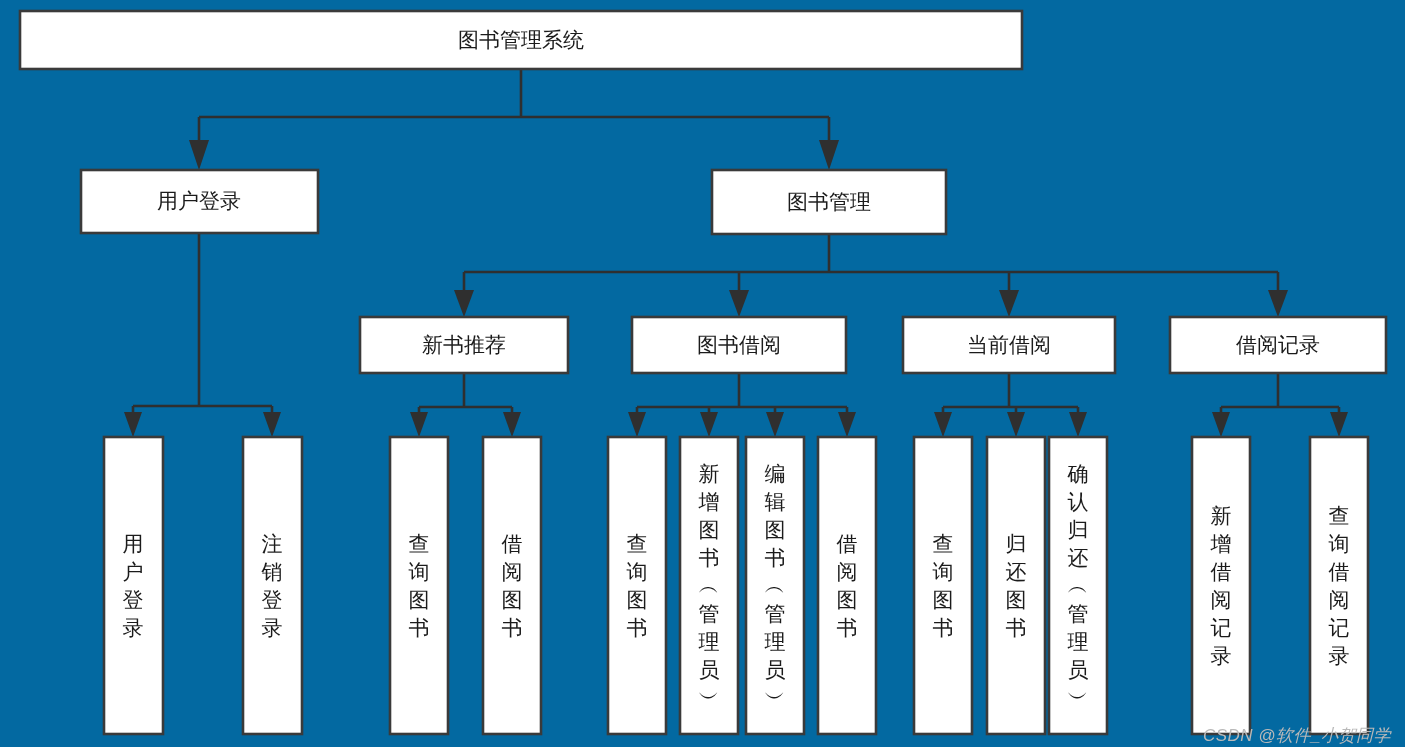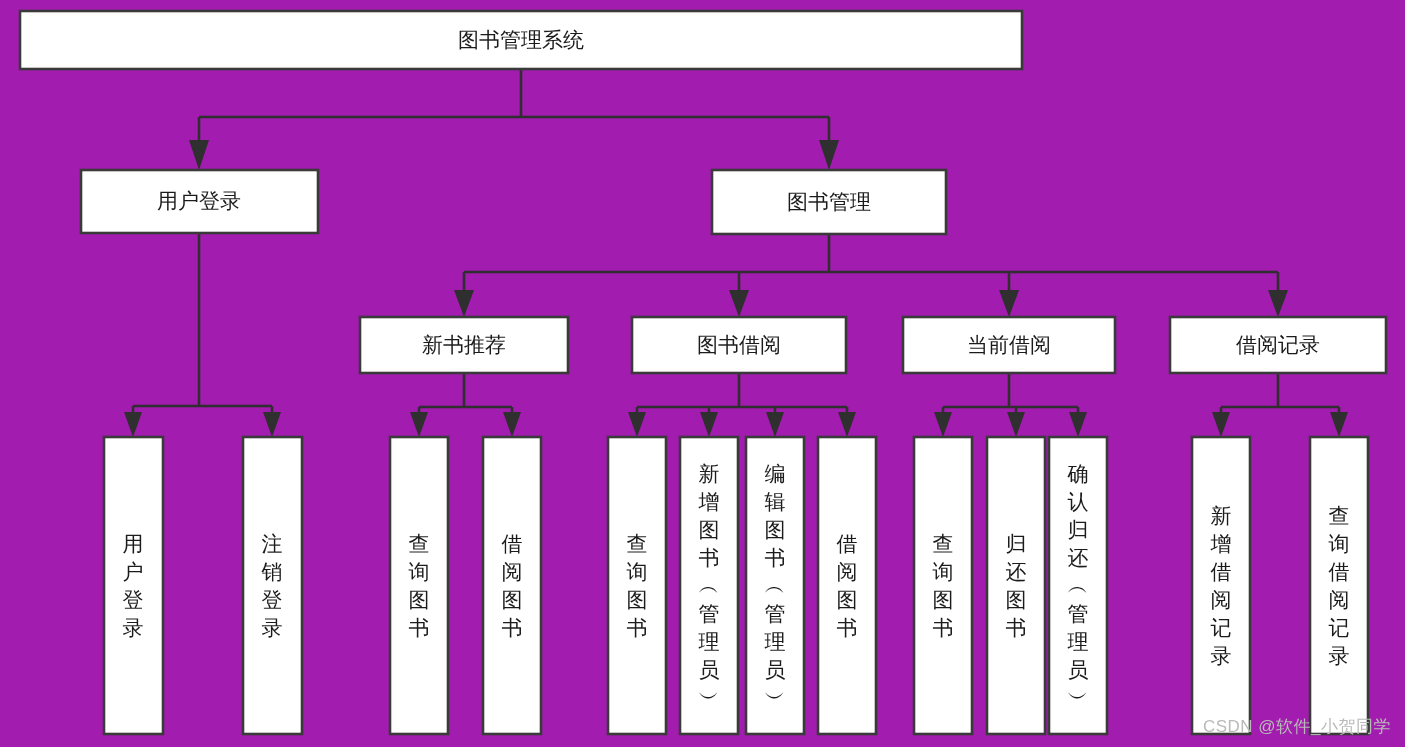--- a/index.html
+++ b/index.html
@@ -10,21 +10,21 @@
   body {
     width: 1405px;
     height: 747px;
     font-family: "Liberation Sans", "DejaVu Sans", sans-serif;
     overflow: hidden;
   }
   #diagram-root {
     position: relative;
     width: 1405px;
     height: 747px;
-    background: #a21caf;
+    background: #0369a1;
   }
   svg.diagram-canvas {
     position: absolute;
     left: 0;
     top: 0;
     width: 1405px;
     height: 747px;
   }
   .node-box {
     fill: #ffffff;
@@ -50,27 +50,28 @@
   }
   .node-label-v {
     font-family: "Liberation Sans", "DejaVu Sans", sans-serif;
     font-size: 21px;
     fill: #1b1b1b;
     text-anchor: middle;
   }
   .watermark-text {
     position: absolute;
     right: 14px;
-    bottom: 9px;
+    bottom: 0;
     font-family: "Liberation Sans", "DejaVu Sans", sans-serif;
     font-size: 17px;
     color: #b9b9b9;
     white-space: nowrap;
     letter-spacing: 0.5px;
     user-select: none;
+    font-style: italic;
   }
 </style>
 </head>
 <body>
 
 <div id="diagram-root">
 
   <svg class="diagram-canvas" viewBox="0 0 1405 747" xmlns="http://www.w3.org/2000/svg">
 
     <g>

